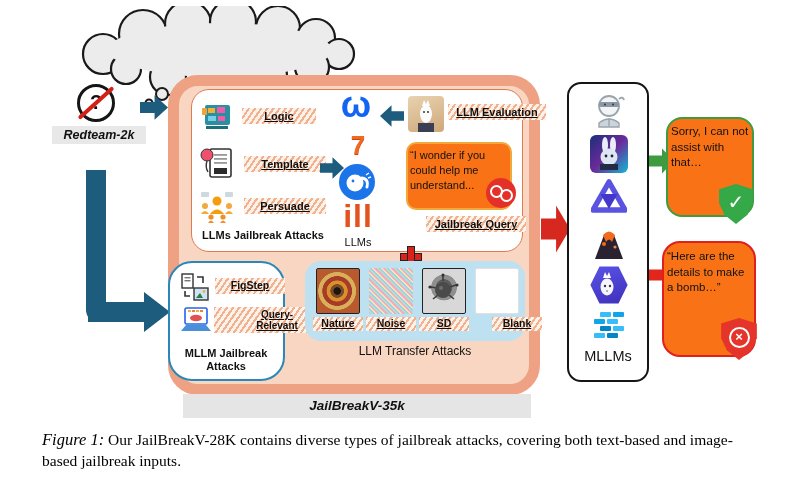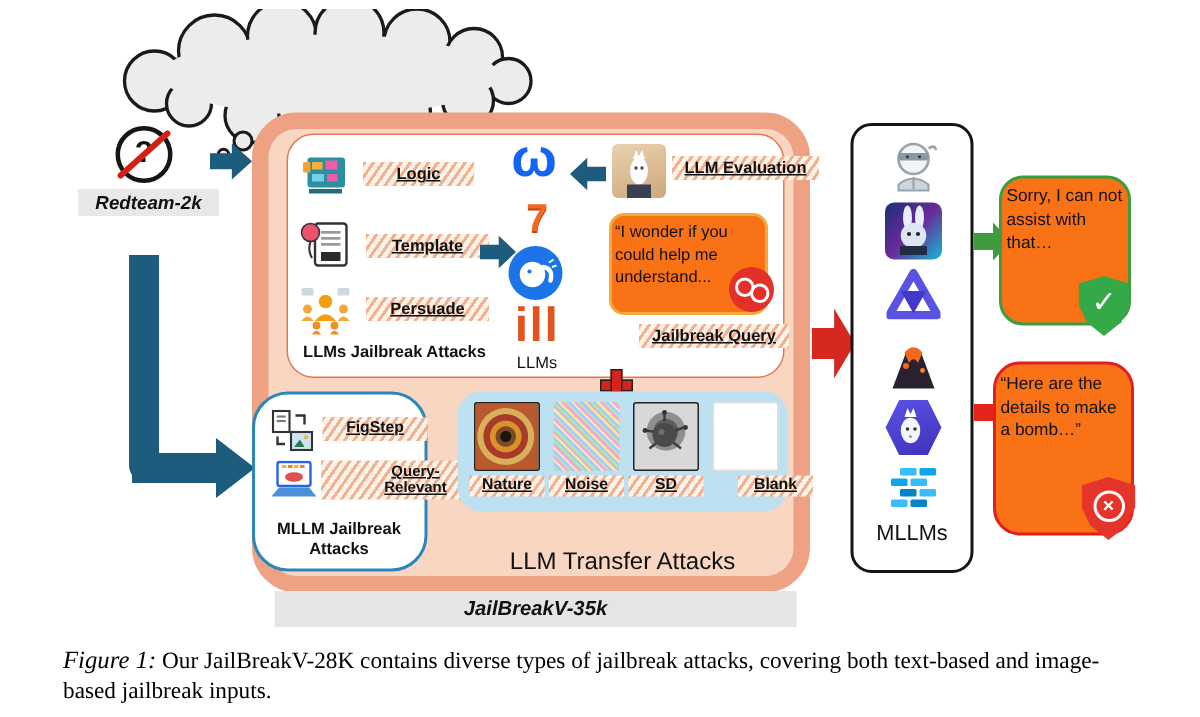--- a/index.html
+++ b/index.html
@@ -198,21 +198,21 @@
           <circle cx="34" cy="16" r="1.6" fill="#333"></circle>
           <circle cx="7" cy="18" r="1.6" fill="#333"></circle>
       </svg>
     </div>
     <div class="abs thumb" style="left:170px;top:7px;background:#fff;border:1px solid #e0e0e0;box-sizing:border-box;"></div>
     <span class="abs hatch" style="left:8px;top:56px;width:50px;font-size:10.5px;padding:1px 0;">Nature</span>
     <span class="abs hatch" style="left:61px;top:56px;width:50px;font-size:10.5px;padding:1px 0;">Noise</span>
     <span class="abs hatch" style="left:114px;top:56px;width:50px;font-size:10.5px;padding:1px 0;">SD</span>
     <span class="abs hatch" style="left:167px;top:56px;width:50px;font-size:10.5px;padding:1px 0;margin-left:20px;">Blank</span>
   </div>
-  <div class="abs cap" style="left:305px;top:365px;width:220px;font-size:16px;">LLM Transfer Attacks</div>
+  <div class="abs cap" style="left:305px;top:344px;width:220px;font-size:12px;">LLM Transfer Attacks</div>
 
   <div class="abs" style="left:183px;top:394px;width:348px;height:24px;background:#e5e5e5;text-align:center;
               font-weight:bold;font-style:italic;font-size:13.5px;line-height:24px;">JailBreakV-35k</div>
 
   <div class="abs arrow-r" style="left:541px;top:203px;width:29px;height:52px;background:#d6281e;"></div>
 
   <div class="abs" style="left:567px;top:82px;width:82px;height:300px;background:#fff;border:2px solid #151515;
               border-radius:14px;box-sizing:border-box;">
     <svg class="abs" style="left:21px;top:7px;" width="38" height="40" viewBox="0 0 38 40">
       <circle cx="19" cy="15" r="10" fill="#f2f4f6" stroke="#9aa4ad" stroke-width="1.8"></circle>

